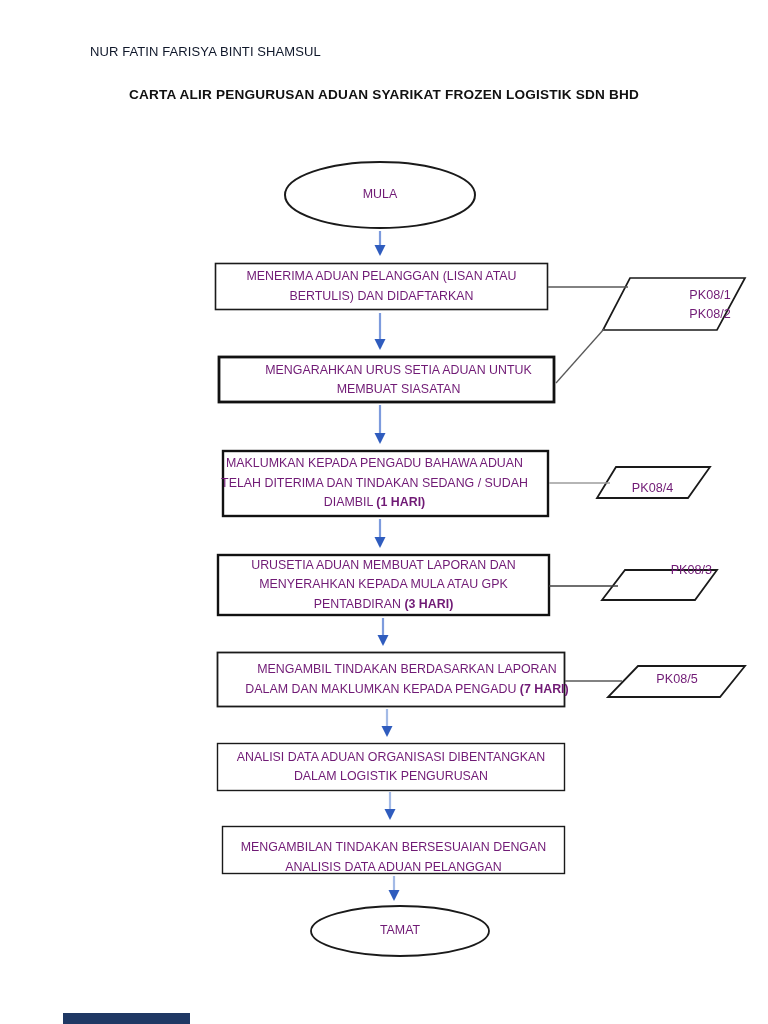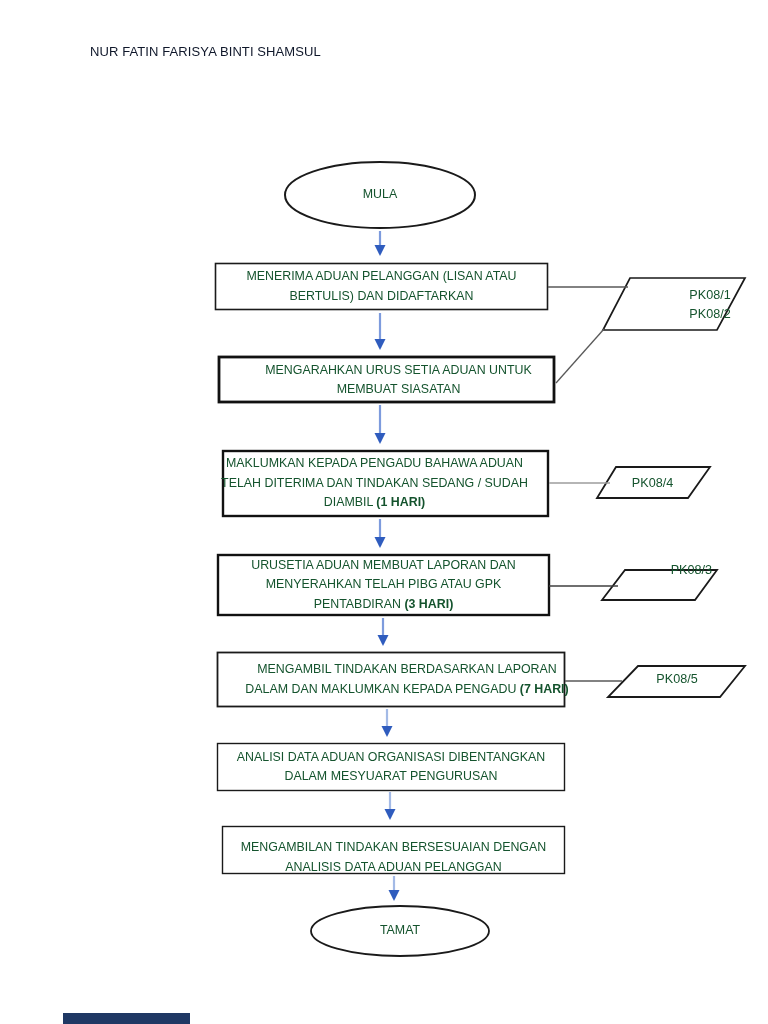--- a/index.html
+++ b/index.html
@@ -18,36 +18,37 @@
   }
   .title{
     position:absolute;left:0;right:0;top:87px;
     text-align:center;font-weight:bold;font-size:13.6px;color:#111;
     letter-spacing:0.2px;
   }
   .chart-svg{position:absolute;left:0;top:0;width:768px;height:1024px;}
   .node{
     position:absolute;display:flex;flex-direction:column;
     align-items:center;justify-content:center;
-    text-align:center;font-size:12.4px;line-height:19.5px;color:#14532d;
+    text-align:center;font-size:12.4px;line-height:19.5px;color:#701a75;
   }
   .node .ln{white-space:nowrap;}
   .node b{font-weight:bold;}
   .para-label{font-size:12.6px;line-height:19px;}
   .footer-bar{
     position:absolute;left:63px;top:1013px;width:127px;height:11px;
     background:#1f3864;
   }
 </style>
 </head>
 <body>
 
 <div class="page">
 
   <div class="author">NUR FATIN FARISYA BINTI SHAMSUL</div>
+  <div class="title">CARTA ALIR PENGURUSAN ADUAN SYARIKAT FROZEN LOGISTIK SDN BHD</div>
 
   <svg class="chart-svg" viewBox="0 0 768 1024" xmlns="http://www.w3.org/2000/svg">
     <defs>
       <marker id="ah" markerUnits="userSpaceOnUse" markerWidth="12" markerHeight="12" refX="9" refY="5.5" orient="auto">
         <path d="M0,0 L11,5.5 L0,11 Z" fill="#2f5cbe"></path>
       </marker>
     </defs>
 
     <ellipse cx="380" cy="195" rx="95" ry="33" fill="none" stroke="#1a1a1a" stroke-width="2"></ellipse>
     <ellipse cx="400" cy="931" rx="89" ry="25" fill="none" stroke="#1a1a1a" stroke-width="1.8"></ellipse>
@@ -99,46 +100,46 @@
     <div class="ln">MENGARAHKAN URUS SETIA ADUAN UNTUK</div>
     <div class="ln">MEMBUAT SIASATAN</div>
   </div>
 
   <div class="node" style="left:222px;top:450px;width:305px;height:67px;">
     <div class="ln">MAKLUMKAN KEPADA PENGADU BAHAWA ADUAN</div>
     <div class="ln">TELAH DITERIMA DAN TINDAKAN SEDANG / SUDAH</div>
     <div class="ln"><span>DIAMBIL </span><b>(1 HARI)</b></div>
   </div>
 
-  <div class="node para-label" style="left:600px;top:468px;width:105px;height:30px;">
+  <div class="node para-label" style="left:600px;top:468px;width:105px;height:30px;justify-content:flex-end;">
     <div class="ln">PK08/4</div>
   </div>
 
   <div class="node" style="left:217px;top:554px;width:333px;height:62px;border-radius:26px;">
     <div class="ln">URUSETIA ADUAN MEMBUAT LAPORAN DAN</div>
-    <div class="ln">MENYERAHKAN TELAH PIBG ATAU GPK</div>
+    <div class="ln">MENYERAHKAN KEPADA MULA ATAU GPK</div>
     <div class="ln"><span>PENTABDIRAN </span><b>(3 HARI)</b></div>
   </div>
 
   <div class="node para-label" style="left:607px;top:556px;width:105px;height:28px;align-items:flex-end;">
     <div class="ln">PK08/3</div>
   </div>
 
   <div class="node" style="left:217px;top:652px;width:348px;height:55px;margin-left:16px;">
     <div class="ln">MENGAMBIL TINDAKAN BERDASARKAN LAPORAN</div>
     <div class="ln"><span>DALAM DAN MAKLUMKAN KEPADA PENGADU </span><b>(7 HARI)</b></div>
   </div>
 
   <div class="node para-label" style="left:613px;top:666px;width:128px;height:27px;">
     <div class="ln">PK08/5</div>
   </div>
 
   <div class="node" style="left:217px;top:743px;width:348px;height:48px;">
     <div class="ln">ANALISI DATA ADUAN ORGANISASI DIBENTANGKAN</div>
-    <div class="ln">DALAM MESYUARAT PENGURUSAN</div>
+    <div class="ln">DALAM LOGISTIK PENGURUSAN</div>
   </div>
 
   <div class="node" style="left:222px;top:826px;width:343px;height:63px;">
     <div class="ln">MENGAMBILAN TINDAKAN BERSESUAIAN DENGAN</div>
     <div class="ln">ANALISIS DATA ADUAN PELANGGAN</div>
   </div>
 
   <div class="node" style="left:311px;top:906px;width:178px;height:50px;">
     <div class="ln">TAMAT</div>
   </div>

